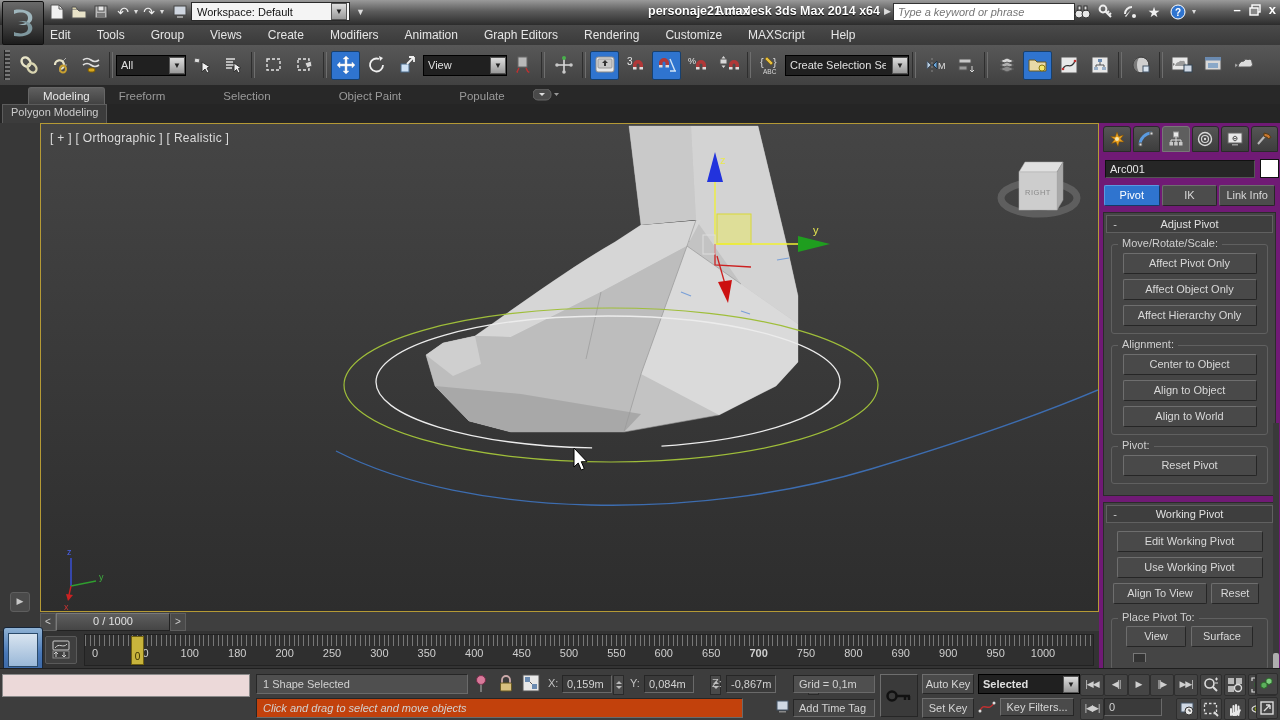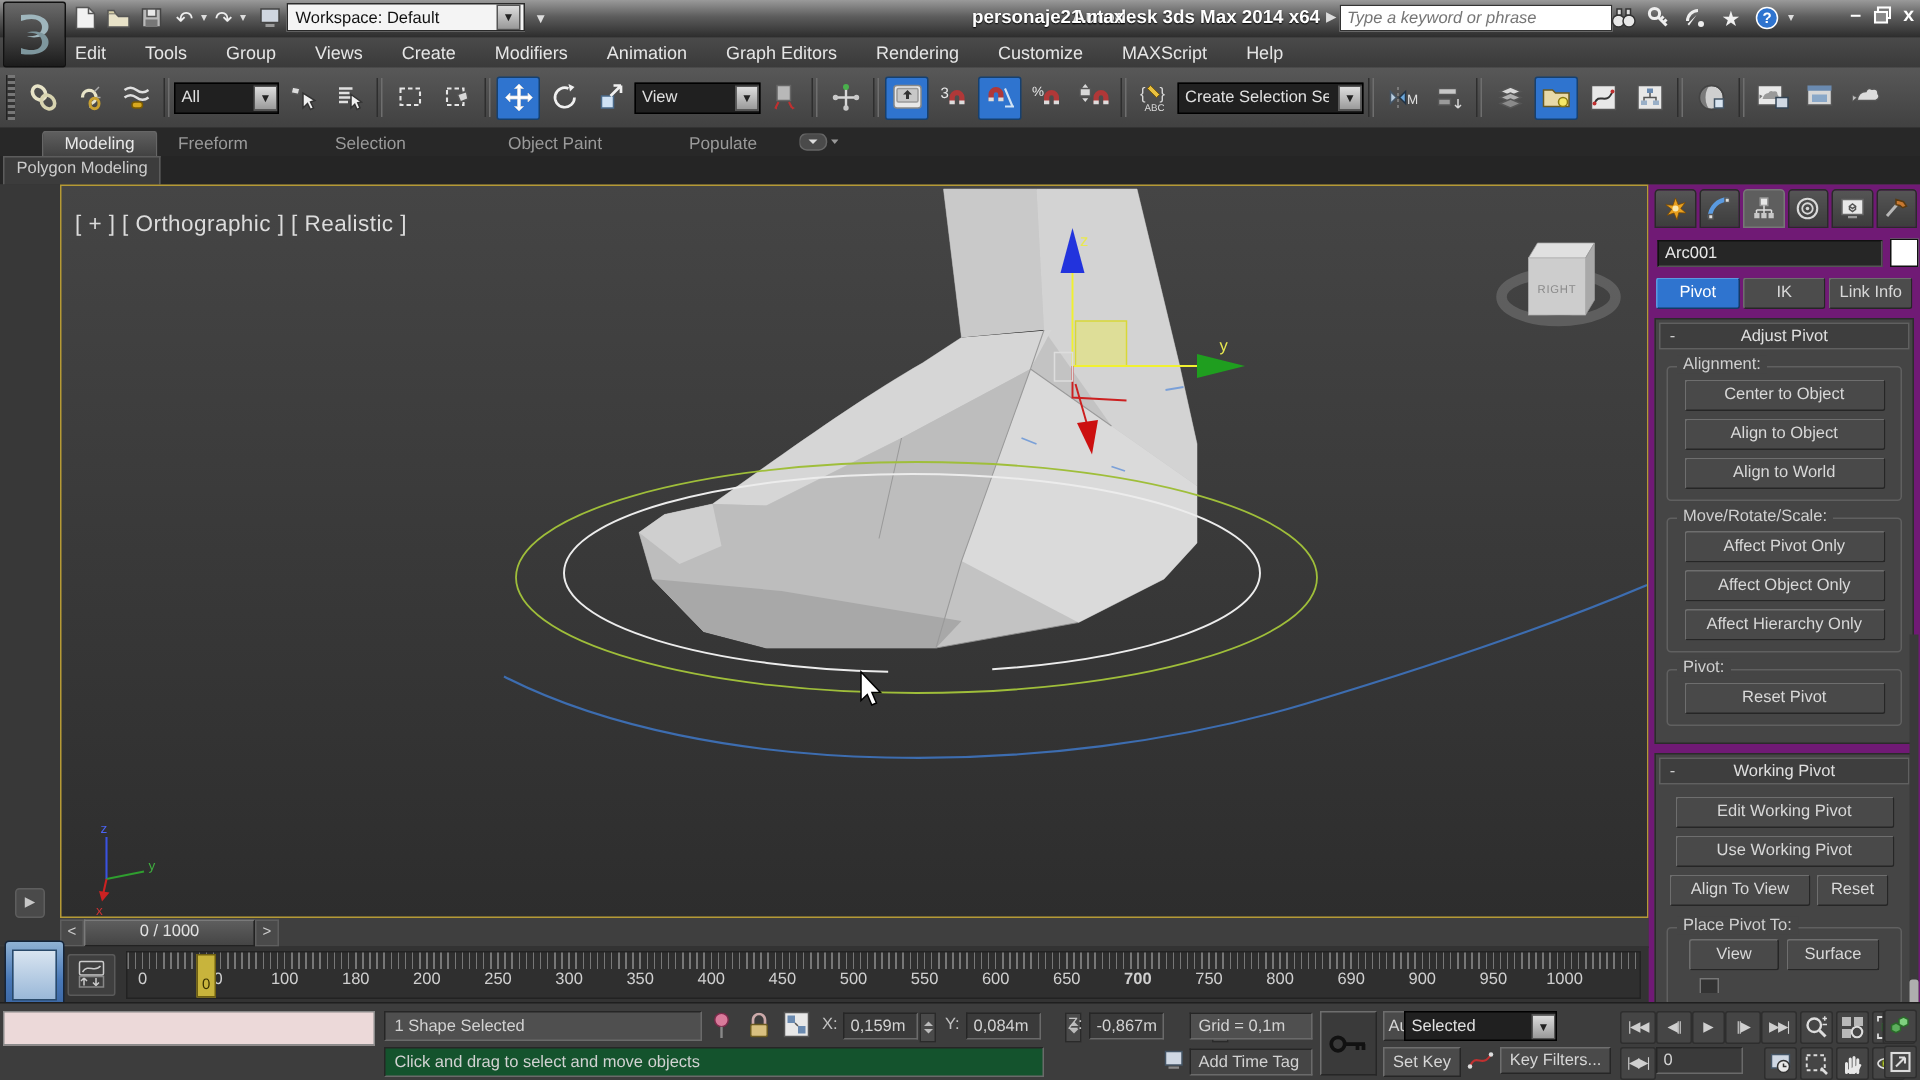--- a/index.html
+++ b/index.html
@@ -46,21 +46,21 @@
   .rtab{padding:2px 14px;flex:none;}
   .rtab.active{background:linear-gradient(#5f5f5f,#424242);color:#e8e8e8;border:1px solid #666;border-bottom:none;
     border-radius:3px 3px 0 0;}
   #ribbonpanel{position:absolute;top:104px;left:0;width:1280px;height:19px;background:#252525;}
   #poly-tab{position:absolute;top:0;left:2px;height:17px;background:#3c3c3c;border:1px solid #5c5c5c;
     border-bottom:none;color:#cccccc;font-size:11px;padding:1px 8px 0;}
   
   #leftstrip{position:absolute;top:123px;left:0;width:40px;height:507px;background:#383838;}
   #vp-wrap{position:absolute;top:123px;left:40px;width:1059px;height:489px;
     border:1px solid #b59a35;box-sizing:border-box;background:linear-gradient(#454545,#2d2d2d);overflow:hidden;}
-  #vp-label{position:absolute;top:17px;left:9px;font-size:15px;color:#dcdcdc;letter-spacing:.3px;}
+  #vp-label{position:absolute;top:7px;left:9px;font-size:12px;color:#dcdcdc;letter-spacing:.3px;}
   
   #cmdpanel{position:absolute;top:123px;left:1099px;width:181px;height:545px;background:#701a75;overflow:hidden;}
   .cp-tab{width:27px;height:24px;display:flex;align-items:center;justify-content:center;border:1px solid #2a2a2a;
     background:linear-gradient(#555,#3d3d3d);border-radius:3px 3px 0 0;}
   .cp-tab.active{background:#5e5e5e;border-color:#777;}
   .cpbtn{display:block;margin:5px auto 0;width:144px;height:19px;line-height:18px;text-align:center;
     font-size:11px;color:#d8d8d8;background:#494949;border:1px solid;border-color:#6e6e6e #262626 #262626 #6e6e6e;border-radius:2px;}
   .mode-btn{height:19px;line-height:18px;text-align:center;font-size:11px;color:#d8d8d8;background:#4c4c4c;
     border:1px solid;border-color:#6e6e6e #262626 #262626 #6e6e6e;border-radius:2px;flex:1;margin:0 1px;}
   .mode-btn.active{background:#2f74cf;color:#fff;border-color:#5a9ae0 #153a66 #153a66 #5a9ae0;}
@@ -583,30 +583,30 @@
     <span class="mode-btn">IK</span>
     <span class="mode-btn">Link Info</span>
   </div>
 
   <div class="roll">
     <div class="roll-h">
       <span class="minus">-</span>
       <span class="rtitle">Adjust Pivot</span>
     </div>
     <div class="grp">
+      <span class="grp-label">Move/Rotate/Scale:</span>
+      <span class="cpbtn">Affect Pivot Only</span>
+      <span class="cpbtn">Affect Object Only</span>
+      <span class="cpbtn">Affect Hierarchy Only</span>
+    </div>
+    <div class="grp">
       <span class="grp-label">Alignment:</span>
       <span class="cpbtn">Center to Object</span>
       <span class="cpbtn">Align to Object</span>
       <span class="cpbtn">Align to World</span>
-    </div>
-    <div class="grp">
-      <span class="grp-label">Move/Rotate/Scale:</span>
-      <span class="cpbtn">Affect Pivot Only</span>
-      <span class="cpbtn">Affect Object Only</span>
-      <span class="cpbtn">Affect Hierarchy Only</span>
     </div>
     <div class="grp">
       <span class="grp-label">Pivot:</span>
       <span class="cpbtn">Reset Pivot</span>
     </div>
   </div>
 
   <div class="roll">
     <div class="roll-h">
       <span class="minus">-</span>
@@ -679,21 +679,21 @@
 </div>
 
 <div class="abs" style="top:627px;left:3px;width:38px;height:46px;background:linear-gradient(#8fb2d4,#4878b8 55%,#3a64a0);border:1px solid #15253a;border-radius:3px;">
   <div style="margin:5px 4px;height:32px;background:linear-gradient(#d8e4f0,#9ab8d8);border:1px solid #2a4a6a;"></div>
 </div>
 
 <div id="statusbar">
   <div id="listener-pink"></div>
 
   <div class="inset abs" style="top:5px;left:256px;width:212px;height:20px;line-height:18px;padding-left:6px;">1 Shape Selected</div>
-  <div class="inset abs" style="top:29px;left:256px;width:440px;height:20px;line-height:18px;padding-left:6px;background:#14532d;">Click and drag to select and move objects</div>
+  <div class="inset abs" style="top:29px;left:256px;width:487px;height:20px;line-height:18px;padding-left:6px;background:#c2410c;font-style:italic;">Click and drag to select and move objects</div>
 
   <span class="abs" style="top:6px;left:474px;">
     <svg width="14" height="18">
         <circle cx="7" cy="5" r="4.5" fill="#d87a9a" stroke="#7a2a4a"></circle>
         <line x1="7" y1="9.5" x2="7" y2="17" stroke="#888" stroke-width="1.6"></line>
       </svg>
     </span>
   <span class="abs" style="top:6px;left:498px;">
     <svg width="16" height="18">
         <path d="M4,8 v-3 a4,4 0 0 1 8,0 v3" fill="none" stroke="#caa" stroke-width="1.8"></path>
@@ -730,21 +730,21 @@
 
   <span class="sbtn abs" style="top:5px;left:880px;width:38px;height:43px;background:#3a3a3a;display:flex;align-items:center;justify-content:center;">
     <svg width="26" height="14">
         <circle cx="6" cy="7" r="4.5" fill="none" stroke="#111" stroke-width="2.5"></circle>
         <path d="M10,7 h14 M19,7 v4 M23,7 v4" stroke="#111" stroke-width="2.5" fill="none"></path>
       </svg>
     </span>
   <span class="sbtn abs" style="top:5px;left:922px;width:52px;height:20px;line-height:18px;">Auto Key</span>
   <span class="sbtn abs" style="top:29px;left:922px;width:52px;height:20px;line-height:18px;">Set Key</span>
 
-  <span class="tdd abs" style="top:5px;left:936px;width:96px;height:18px;">
+  <span class="tdd abs" style="top:5px;left:978px;width:96px;height:18px;font-weight:bold;">
     <span>Selected</span>
     <span class="dd-arrowbtn">▼</span>
     </span>
   <span class="abs" style="top:30px;left:978px;">
     <svg width="18" height="16">
         <path d="M2,12 C6,2 10,14 16,4" fill="none" stroke="#c03030" stroke-width="1.4"></path>
         <circle cx="2" cy="12" r="1.5" fill="#ddd"></circle>
         <circle cx="16" cy="4" r="1.5" fill="#ddd"></circle>
       </svg>
     </span>

